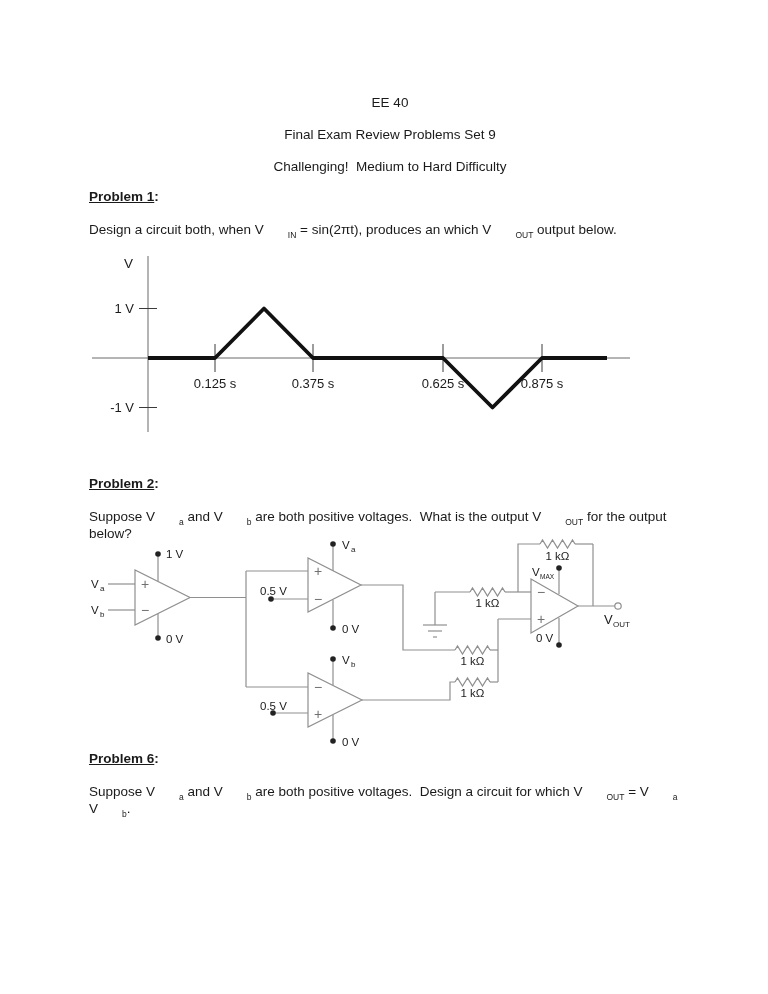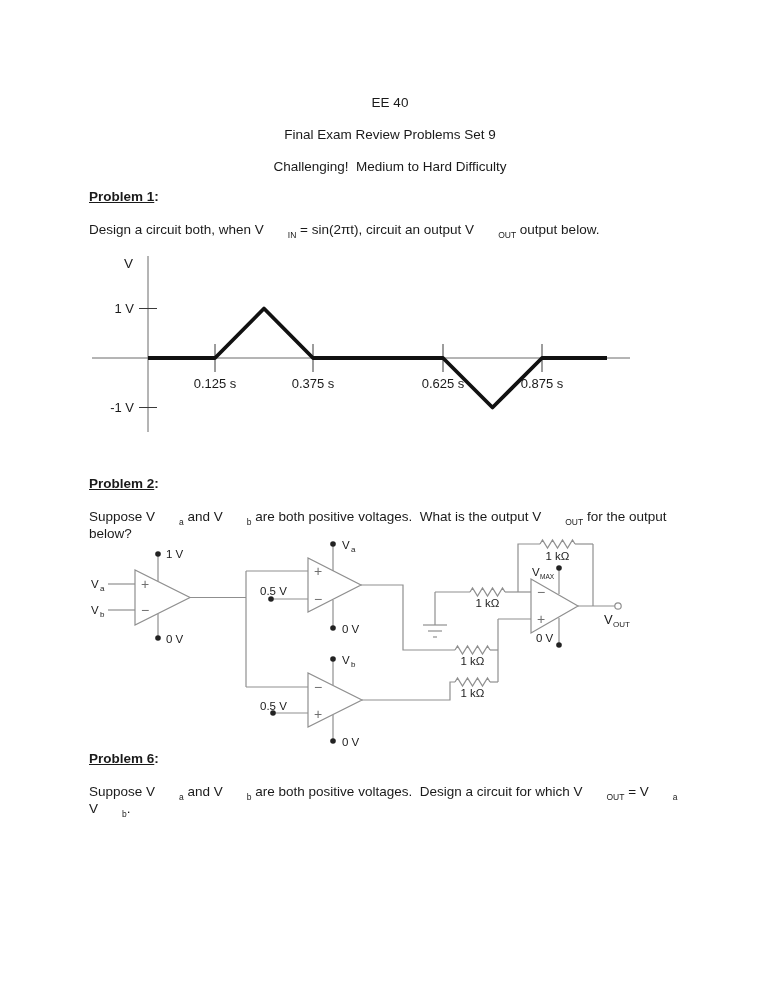--- a/index.html
+++ b/index.html
@@ -37,21 +37,21 @@
 </head>
 <body>
 
 <div class="page">
 
   <p class="cline" style="top:89px">EE 40</p>
   <p class="cline" style="top:121px">Final Exam Review Problems Set 9</p>
   <p class="cline" style="top:153px">Challenging!&nbsp; Medium to Hard Difficulty</p>
 
   <p class="para" style="top:185px"><span class="ph">Problem 1</span><span class="pc">:</span></p>
-  <p class="para" style="top:218px"><span>Design a circuit both, when V</span><sub>IN</sub><span> = sin(2πt), circuit an output V</span><sub>OUT</sub><span> output below.</span></p>
+  <p class="para" style="top:218px"><span>Design a circuit both, when V</span><sub>IN</sub><span> = sin(2πt), produces an which V</span><sub>OUT</sub><span> output below.</span></p>
 
   <svg class="fig" id="wave-svg" style="left:80px; top:246px" width="580" height="196" viewBox="80 246 580 196">
     <line class="axis" x1="148" y1="256" x2="148" y2="432"></line>
     <line class="axis" x1="92" y1="358" x2="630" y2="358"></line>
     <text class="ylab" x="133" y="268" text-anchor="end">V</text>
     <g id="wave-dyn">
         <line x1="215" y1="344" x2="215" y2="372" class="tick"></line>
         <text x="215" y="388" text-anchor="middle" class="ticklabel">0.125 s</text>
         <line x1="313" y1="344" x2="313" y2="372" class="tick"></line>
         <text x="313" y="388" text-anchor="middle" class="ticklabel">0.375 s</text>

